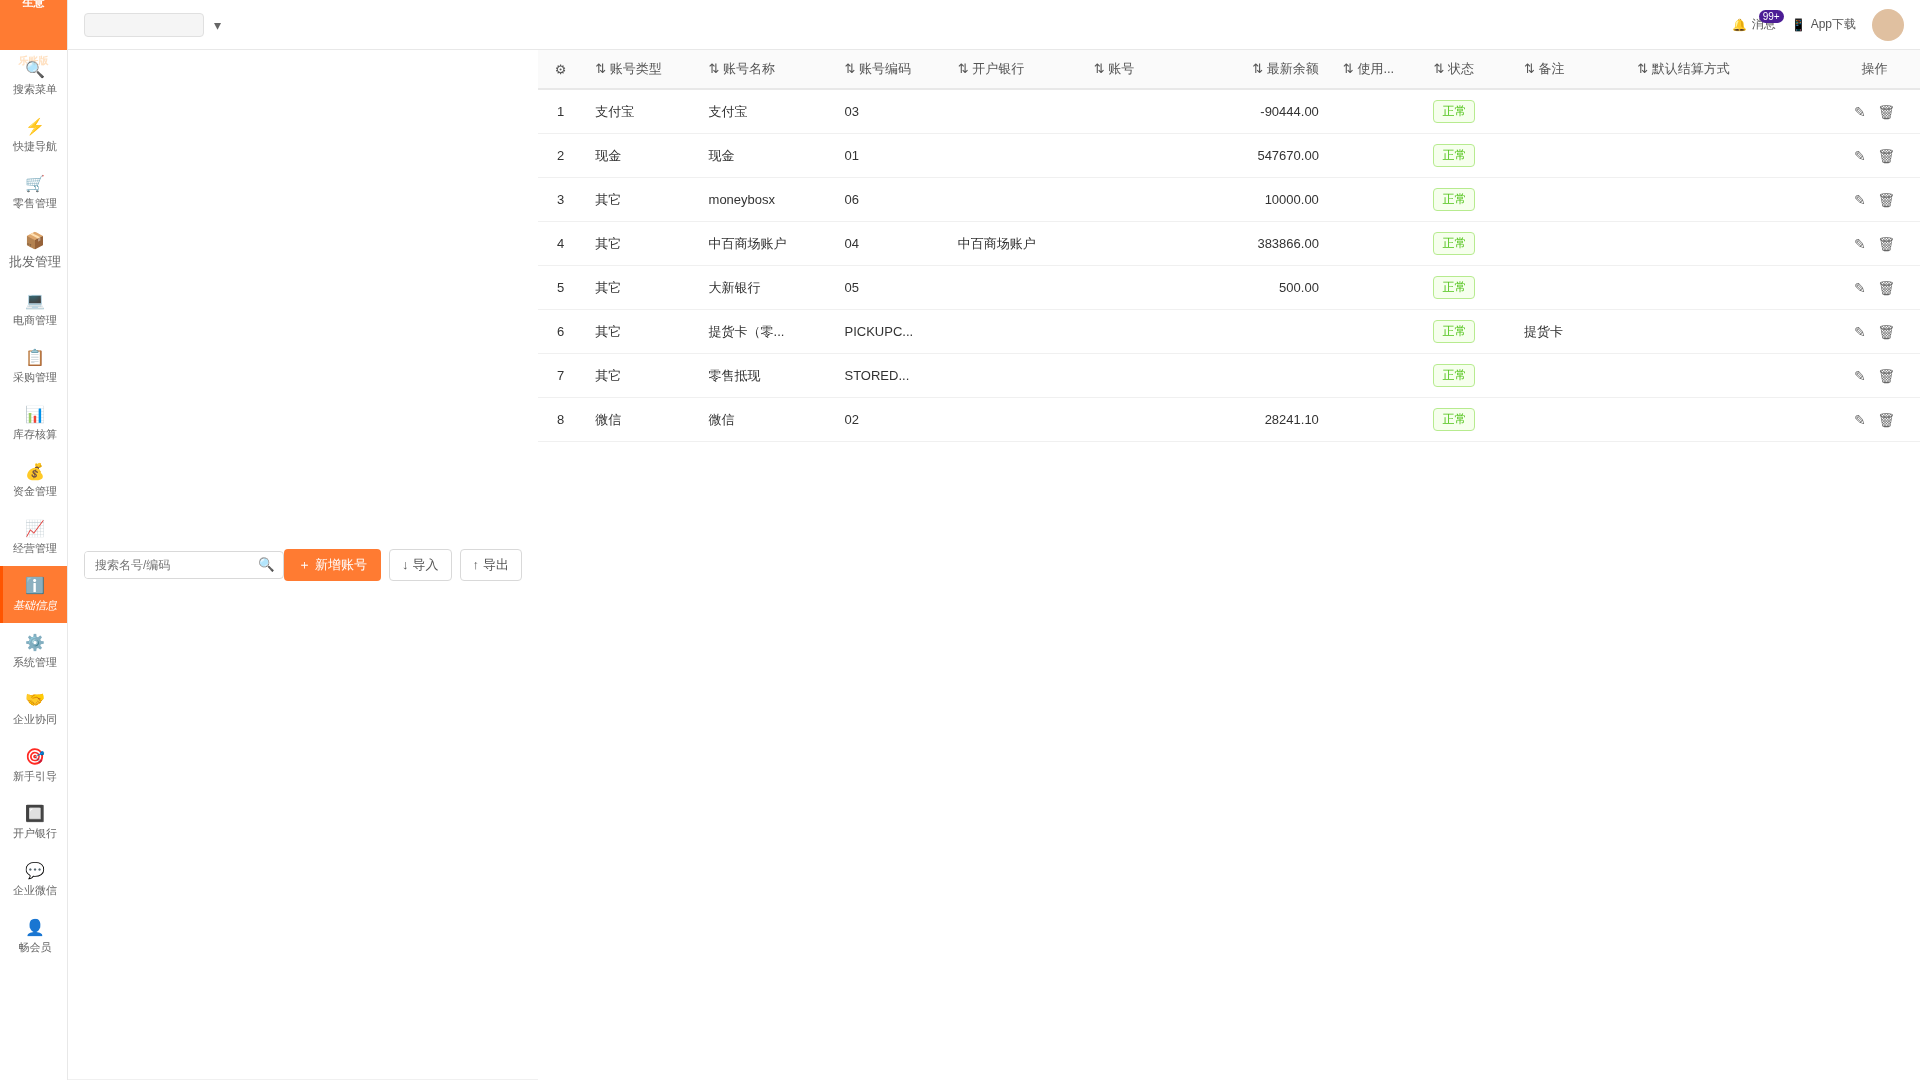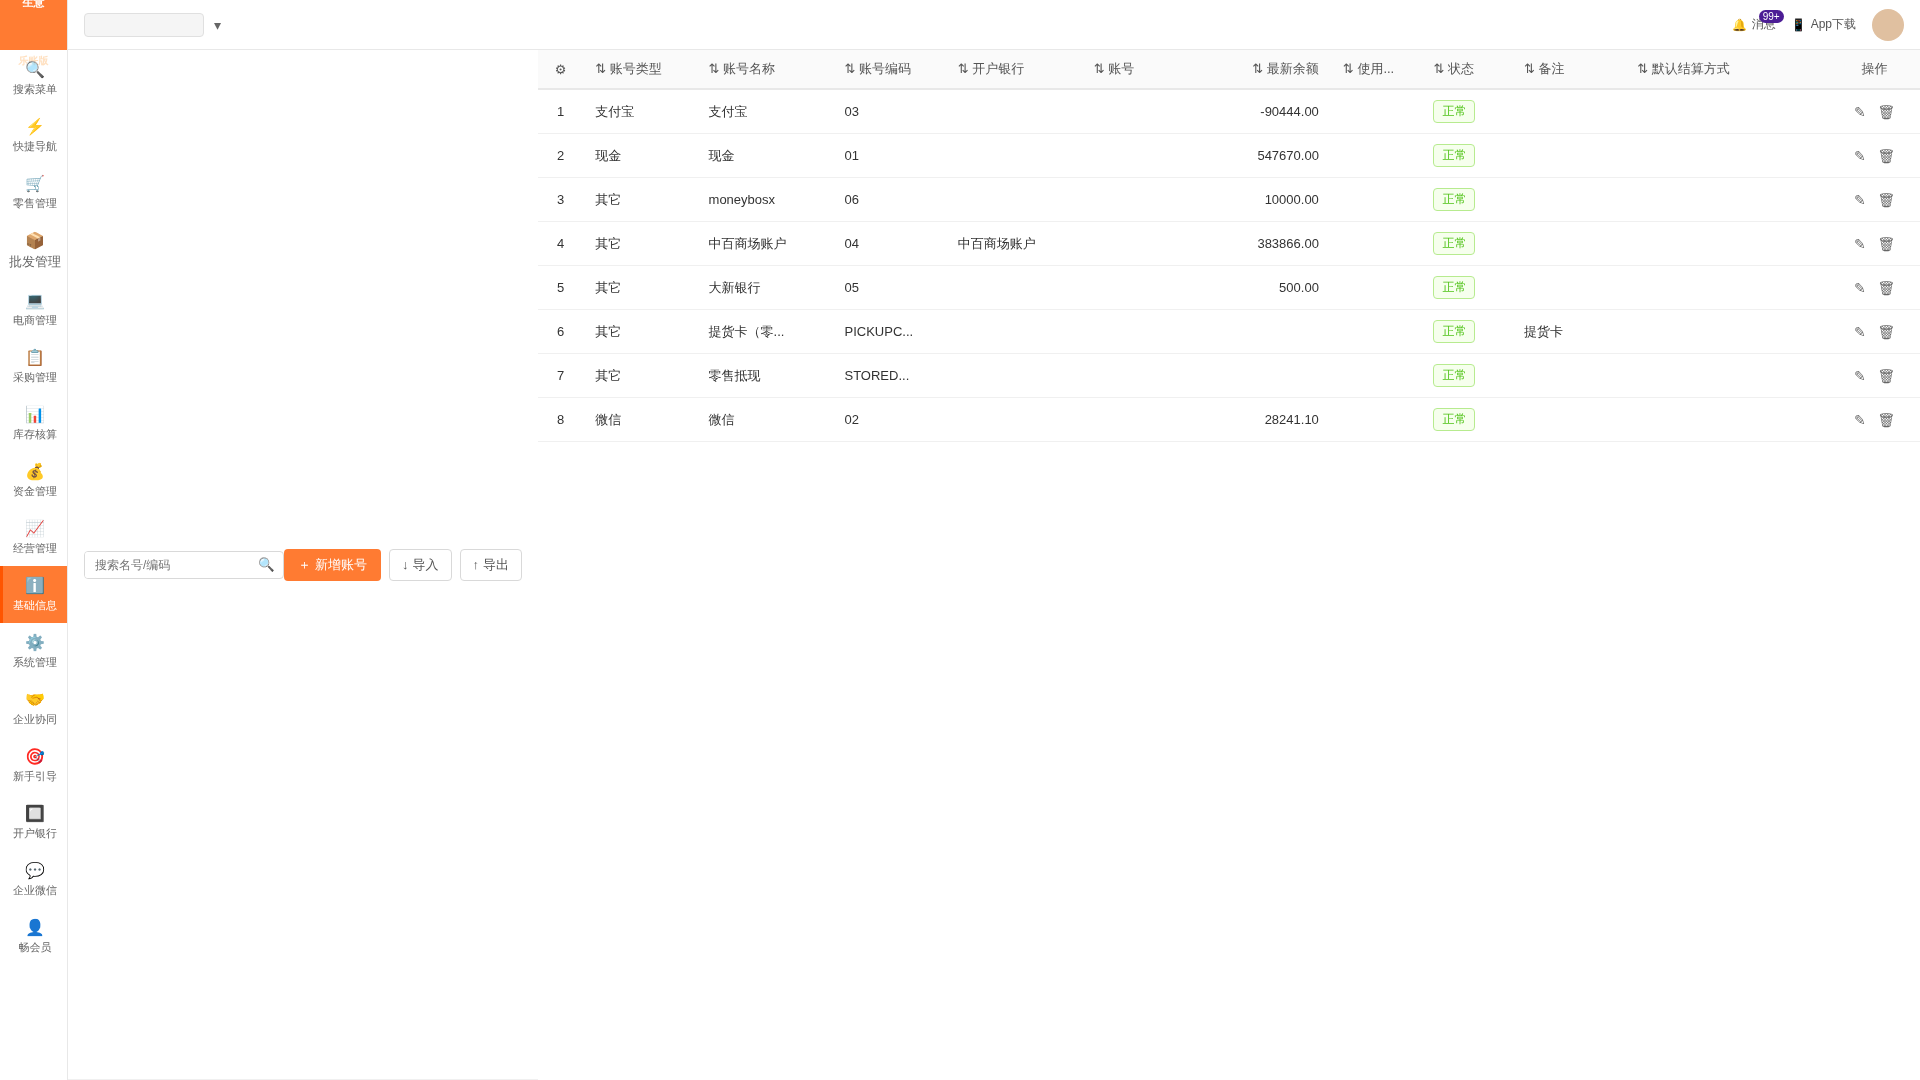--- a/index.html
+++ b/index.html
@@ -377,21 +377,21 @@
       <div class="sidebar-item">
         <span class="icon">💰</span>
     <span style="font-size:11px;text-align:center;">资金管理</span>
       </div>
       <div class="sidebar-item">
         <span class="icon">📈</span>
     <span style="font-size:11px;text-align:center;">经营管理</span>
       </div>
       <div class="sidebar-item active">
         <span class="icon">ℹ️</span>
-    <span style="font-size:11px;text-align:center;">基础信息</span>
+    <span style="font-size:11px;text-align:center;font-style:italic;">基础信息</span>
       </div>
       <div class="sidebar-item">
         <span class="icon">⚙️</span>
     <span style="font-size:11px;text-align:center;">系统管理</span>
       </div>
       <div class="sidebar-item">
         <span class="icon">🤝</span>
     <span style="font-size:11px;text-align:center;">企业协同</span>
       </div>
       <div class="sidebar-item">

